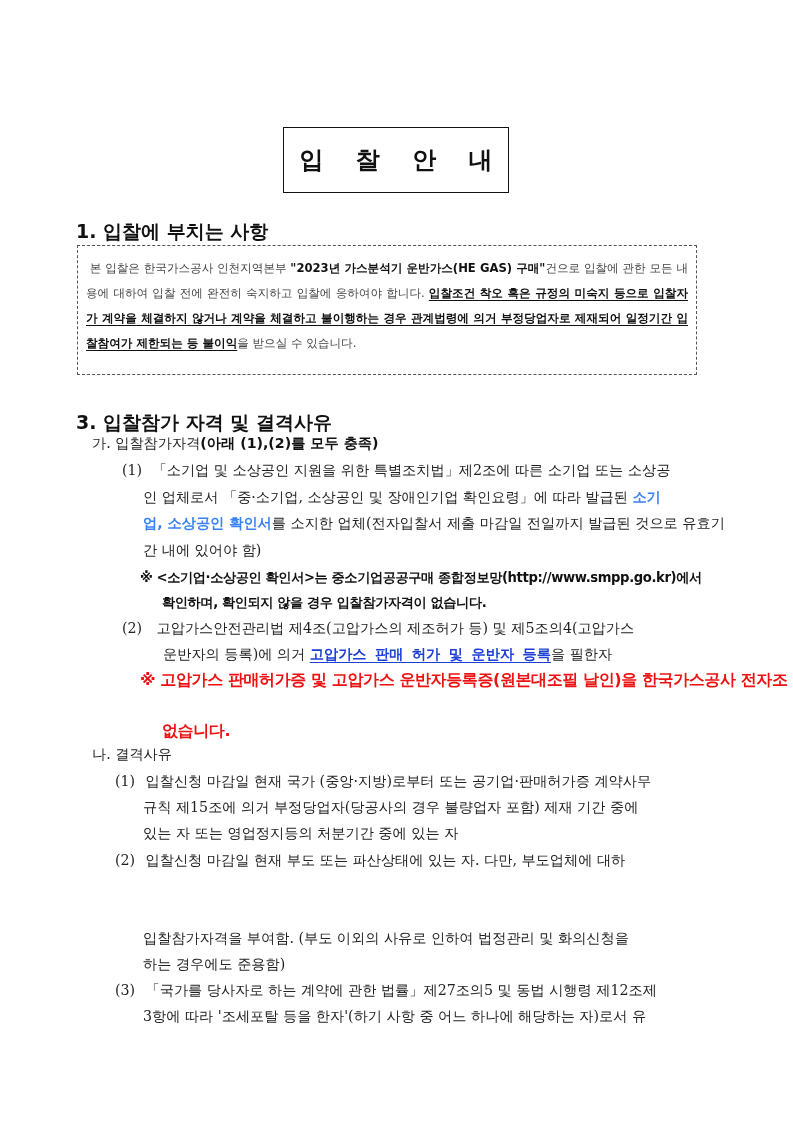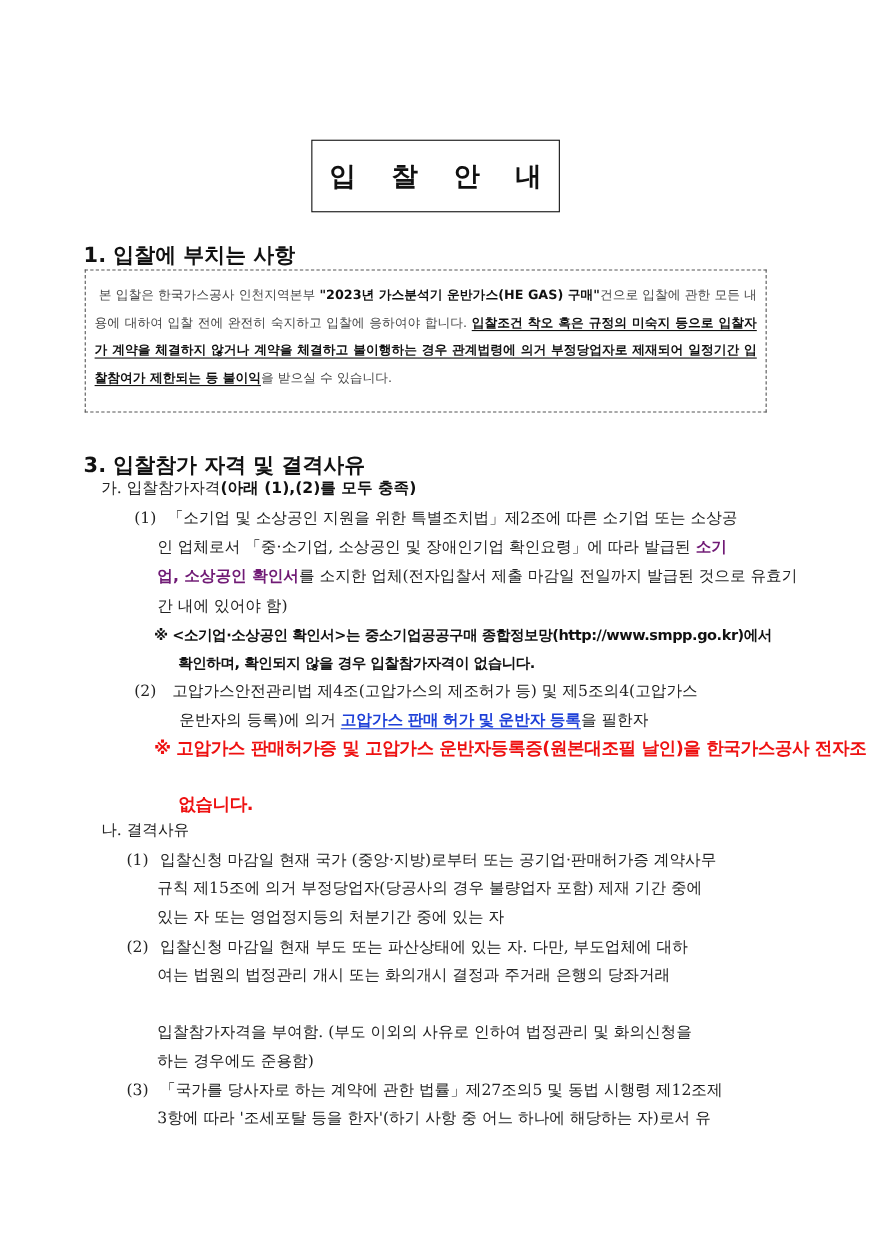--- a/index.html
+++ b/index.html
@@ -19,23 +19,23 @@
   .notice-box { position: absolute; left: 77px; top: 245px; width: 620px; height: 130px;
                 border: 1px dashed #555; box-sizing: border-box; padding: 10px 8px 0 8px;
                 font-family: "DejaVu Sans", sans-serif; font-size: 11.6px; line-height: 25px;
                 color: #444; text-align: justify; }
   .notice-box .b { font-weight: bold; color: #111; }
   .notice-box .bu { font-weight: bold; color: #111; text-decoration: underline; text-underline-offset: 3px; }
 
   .line { position: absolute; white-space: nowrap; font-size: 14.2px; color: #222; }
   .sans { font-family: "DejaVu Sans", sans-serif; }
   .bold { font-weight: bold; color: #111; }
-  .blue { color: #701a75; font-weight: bold; font-family: "DejaVu Sans", sans-serif; }
+  .blue { color: #3b82f6; font-weight: bold; font-family: "DejaVu Sans", sans-serif; }
   .blue-u { color: #1d3fd8; font-weight: bold; text-decoration: underline;
-            font-family: Liberation Sans, sans-serif; text-underline-offset: 3px; }
+            font-family: Liberation Mono, monospace; text-underline-offset: 3px; }
   .note-black { position: absolute; left: 140px; font-family: "DejaVu Sans", sans-serif;
                 font-weight: bold; font-size: 13.2px; color: #111; white-space: nowrap; letter-spacing: -0.4px; }
   .note-red { position: absolute; left: 140px; font-family: "DejaVu Sans", sans-serif;
               font-weight: bold; font-size: 16px; color: #ee1111; white-space: nowrap; letter-spacing: -0.4px; }
   .num { display: inline-block; }
 </style>
 </head>
 <body>
 
 <div class="page">
@@ -88,21 +88,20 @@
     <span class="num" style="width:26px;">(1)</span>
     <span>입찰신청 마감일 현재 국가 (중앙·지방)로부터 또는 공기업·판매허가증 계약사무</span>
   </div>
   <div class="line" style="left:143px; top:798px;">규칙 제15조에 의거 부정당업자(당공사의 경우 불량업자 포함) 제재 기간 중에</div>
   <div class="line" style="left:143px; top:824px;">있는 자 또는 영업정지등의 처분기간 중에 있는 자</div>
 
   <div class="line" style="left:115px; top:851px;">
     <span class="num" style="width:26px;">(2)</span>
     <span>입찰신청 마감일 현재 부도 또는 파산상태에 있는 자. 다만, 부도업체에 대하</span>
   </div>
-  <div class="line" style="left:143px; top:877px;">여는 법원의 법정관리 개시 또는 화의개시 결정과 주거래 은행의 당좌거래</div>
   <div class="line" style="left:143px; top:929px;">입찰참가자격을 부여함. (부도 이외의 사유로 인하여 법정관리 및 화의신청을</div>
   <div class="line" style="left:143px; top:955px;">하는 경우에도 준용함)</div>
 
   <div class="line" style="left:115px; top:981px;">
     <span class="num" style="width:26px;">(3)</span>
     <span>「국가를 당사자로 하는 계약에 관한 법률」제27조의5 및 동법 시행령 제12조제</span>
   </div>
   <div class="line" style="left:143px; top:1007px;">3항에 따라 '조세포탈 등을 한자'(하기 사항 중 어느 하나에 해당하는 자)로서 유</div>
 
 </div>

